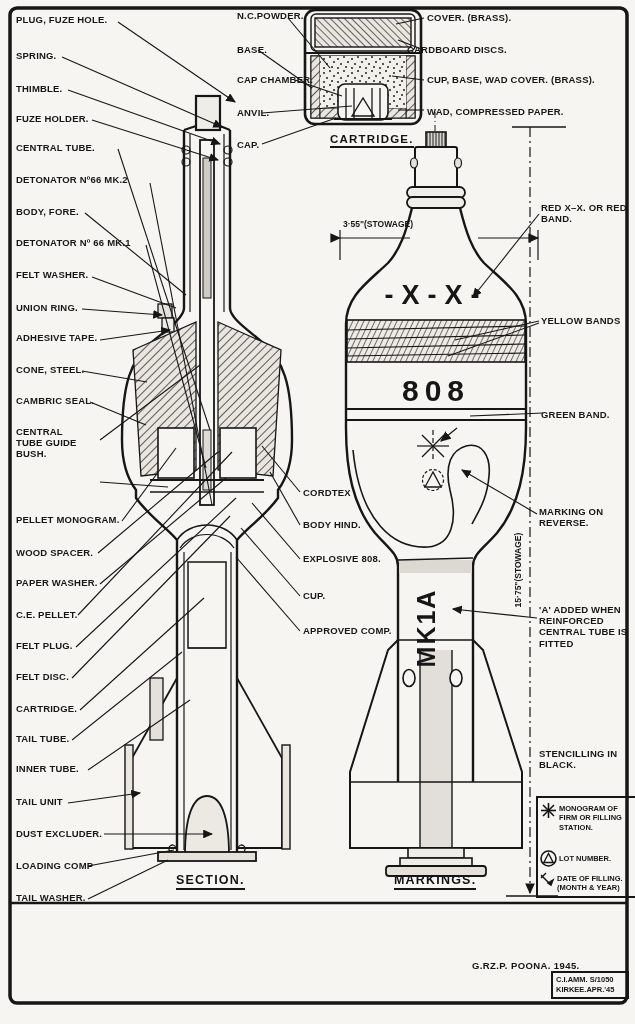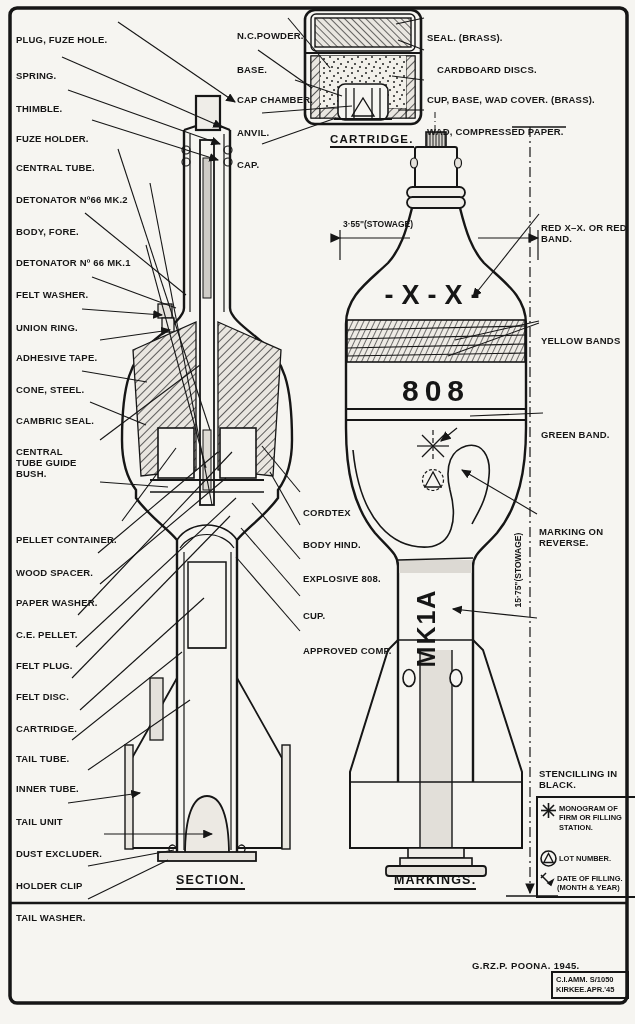--- a/index.html
+++ b/index.html
@@ -1,20 +1,20 @@
 <!DOCTYPE html>
 <html><head>
 <meta charset="utf-8">
 <style>
   html,body{margin:0;padding:0;background:#e8e6e1;}
   #page{position:relative;width:635px;height:1024px;background:#f6f5f1;overflow:hidden;
         font-family:"Liberation Sans",sans-serif;color:#141414;}
   #art{position:absolute;left:0;top:0;}
   .lbl{position:absolute;font:700 9.5px/1.18 "Liberation Sans",sans-serif;color:#161616;
-       letter-spacing:.2px;white-space:nowrap;margin-top:20px;}
+       letter-spacing:.2px;white-space:nowrap;}
   .wrap{white-space:normal;}
   .cap{position:absolute;font:700 12.5px "Liberation Sans",sans-serif;letter-spacing:1.2px;
        border-bottom:2px solid #161616;padding-bottom:1px;white-space:nowrap;}
   .titlewrap{position:absolute;left:10px;right:8px;top:922px;text-align:center;}
   .title{display:inline-block;font:700 23px "Liberation Sans",sans-serif;letter-spacing:.5px;
          transform:scaleX(.9);border-bottom:2.5px solid #161616;padding:0 4px 3px;}
   .refbox{position:absolute;left:551px;top:971px;width:78px;height:28px;border:2px solid #161616;
           font:700 7.5px/1.35 "Liberation Sans",sans-serif;padding:2px 3px;box-sizing:border-box;}
   .credit{position:absolute;left:472px;top:960px;font:700 9.5px "Liberation Sans",sans-serif;letter-spacing:.4px;}
   .legendbox{position:absolute;left:536px;top:796px;width:105px;height:102px;border:2.5px solid #161616;
@@ -274,55 +274,56 @@
   <div class="lbl" style="left:16px;top:142px">CENTRAL TUBE.</div>
   <div class="lbl" style="left:16px;top:174px">DETONATOR Nº66 MK.2</div>
   <div class="lbl" style="left:16px;top:206px">BODY, FORE.</div>
   <div class="lbl" style="left:16px;top:237px">DETONATOR Nº 66 MK.1</div>
   <div class="lbl" style="left:16px;top:269px">FELT WASHER.</div>
   <div class="lbl" style="left:16px;top:302px">UNION RING.</div>
   <div class="lbl" style="left:16px;top:332px">ADHESIVE TAPE.</div>
   <div class="lbl" style="left:16px;top:364px">CONE, STEEL.</div>
   <div class="lbl" style="left:16px;top:395px">CAMBRIC SEAL.</div>
   <div class="lbl wrap" style="left:16px;top:426px;width:72px">CENTRAL TUBE GUIDE BUSH.</div>
-  <div class="lbl" style="left:16px;top:514px">PELLET CONTAINER.</div>
+  <div class="lbl" style="left:16px;top:514px">PELLET MONOGRAM.</div>
   <div class="lbl" style="left:16px;top:547px">WOOD SPACER.</div>
   <div class="lbl" style="left:16px;top:577px">PAPER WASHER.</div>
   <div class="lbl" style="left:16px;top:609px">C.E. PELLET.</div>
   <div class="lbl" style="left:16px;top:640px">FELT PLUG.</div>
   <div class="lbl" style="left:16px;top:671px">FELT DISC.</div>
   <div class="lbl" style="left:16px;top:703px">CARTRIDGE.</div>
   <div class="lbl" style="left:16px;top:733px">TAIL TUBE.</div>
   <div class="lbl" style="left:16px;top:763px">INNER TUBE.</div>
   <div class="lbl" style="left:16px;top:796px">TAIL UNIT</div>
   <div class="lbl" style="left:16px;top:828px">DUST EXCLUDER.</div>
-  <div class="lbl" style="left:16px;top:860px">HOLDER CLIP</div>
+  <div class="lbl" style="left:16px;top:860px">LOADING COMP</div>
   <div class="lbl" style="left:16px;top:892px">TAIL WASHER.</div>
 
   <div class="lbl" style="left:237px;top:10px">N.C.POWDER.</div>
   <div class="lbl" style="left:237px;top:44px">BASE.</div>
   <div class="lbl" style="left:237px;top:74px">CAP CHAMBER.</div>
   <div class="lbl" style="left:237px;top:107px">ANVIL.</div>
   <div class="lbl" style="left:237px;top:139px">CAP.</div>
-  <div class="lbl" style="left:427px;top:12px">SEAL. (BRASS).</div>
-  <div class="lbl" style="left:437px;top:44px">CARDBOARD DISCS.</div>
+  <div class="lbl" style="left:427px;top:12px">COVER. (BRASS).</div>
+  <div class="lbl" style="left:407px;top:44px">CARDBOARD DISCS.</div>
   <div class="lbl" style="left:427px;top:74px">CUP, BASE, WAD COVER. (BRASS).</div>
   <div class="lbl" style="left:427px;top:106px">WAD, COMPRESSED PAPER.</div>
   <div class="cap" style="left:330px;top:133px;font-size:11.5px">CARTRIDGE.</div>
 
   <div class="lbl" style="left:303px;top:487px">CORDTEX</div>
   <div class="lbl" style="left:303px;top:519px">BODY HIND.</div>
   <div class="lbl" style="left:303px;top:553px">EXPLOSIVE 808.</div>
   <div class="lbl" style="left:303px;top:590px">CUP.</div>
   <div class="lbl" style="left:303px;top:625px">APPROVED COMP.</div>
 
   <div class="lbl wrap" style="left:541px;top:202px;width:86px">RED X–X. OR RED BAND.</div>
   <div class="lbl" style="left:541px;top:315px">YELLOW BANDS</div>
   <div class="lbl" style="left:541px;top:409px">GREEN BAND.</div>
   <div class="lbl wrap" style="left:539px;top:506px;width:72px">MARKING ON REVERSE.</div>
+  <div class="lbl wrap" style="left:539px;top:604px;width:90px">'A' ADDED WHEN REINFORCED CENTRAL TUBE IS FITTED</div>
   <div class="lbl wrap" style="left:539px;top:748px;width:82px">STENCILLING IN BLACK.</div>
 
   <div class="cap" style="left:176px;top:873px">SECTION.</div>
   <div class="cap" style="left:394px;top:873px">MARKINGS.</div>
 
   <div class="legendbox">
     <span class="licon" style="left:3px;top:5px">
       <svg width="15" height="15" viewBox="0 0 15 15">
           <g stroke="#161616" stroke-width="1.6">
         <line x1="7.5" y1="0" x2="7.5" y2="15"></line>

